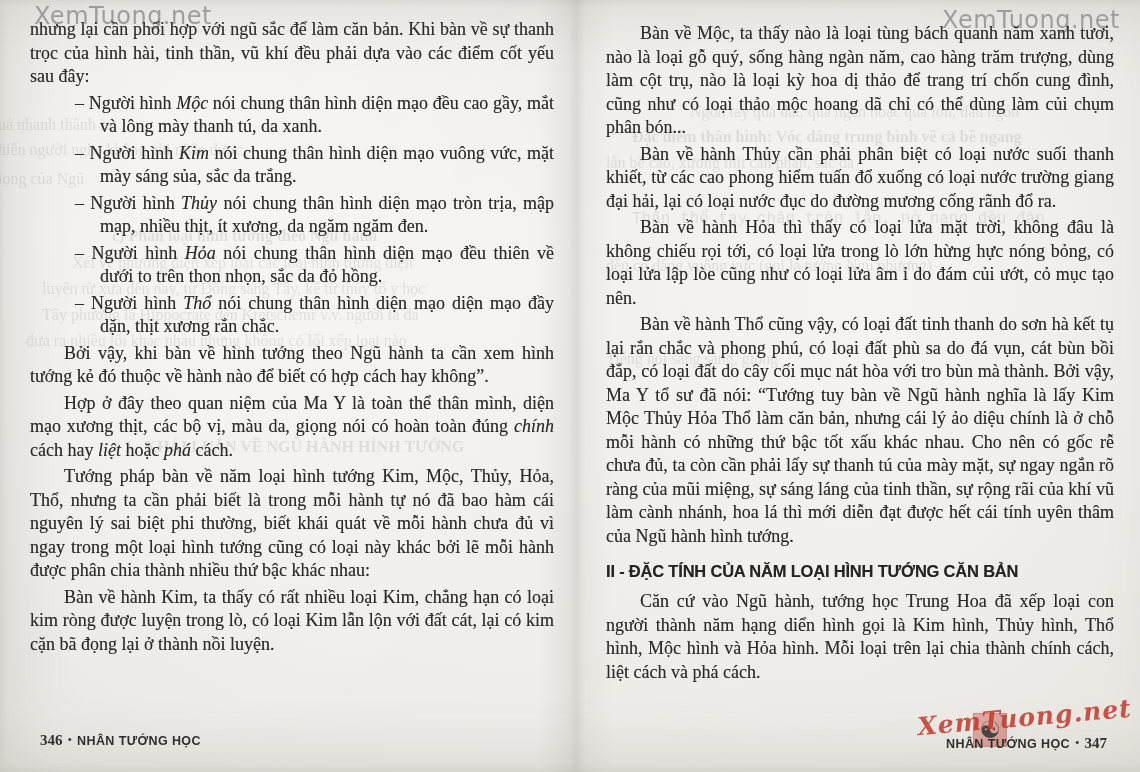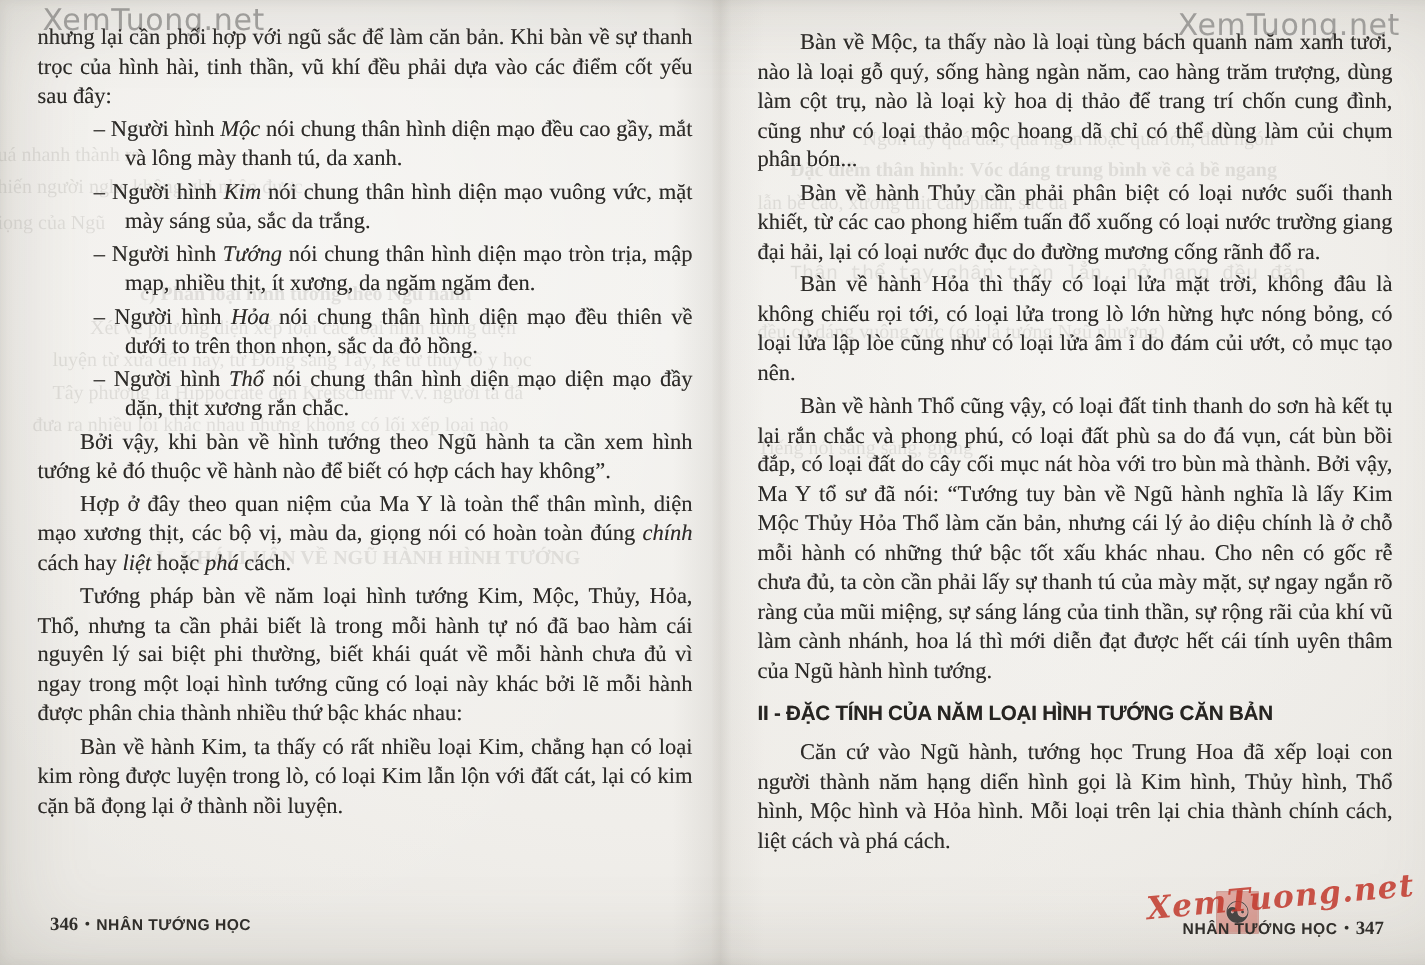--- a/index.html
+++ b/index.html
@@ -113,21 +113,21 @@
         <span class="ghost">Xét về phương diện xếp loại các loại hình tướng diện</span>
         <span class="ghost">luyện từ xưa đến nay, từ Đông sang Tây, kể từ thủy tổ y học</span>
         <span class="ghost">Tây phương là Hippocrate đến Kretschemr v.v. người ta đã</span>
         <span class="ghost">đưa ra nhiều lối khác nhau nhưng không có lối xếp loại nào</span>
         <span class="ghost bold">I - KHÁI LUẬN VỀ NGŨ HÀNH HÌNH TƯỚNG</span>
       </div>
     <div class="textcol leftcol">
         <div class="block b-p no-indent">nhưng lại cần phối hợp với ngũ sắc để làm căn bản. Khi bàn về sự thanh trọc của hình hài, tinh thần, vũ khí đều phải dựa vào các điểm cốt yếu sau đây:</div>
         <div class="block b-li">– Người hình <i>Mộc</i> nói chung thân hình diện mạo đều cao gầy, mắt và lông mày thanh tú, da xanh.</div>
         <div class="block b-li">– Người hình <i>Kim</i> nói chung thân hình diện mạo vuông vức, mặt mày sáng sủa, sắc da trắng.</div>
-        <div class="block b-li">– Người hình <i>Tướng</i> nói chung thân hình diện mạo tròn trịa, mập mạp, nhiều thịt, ít xương, da ngăm ngăm đen.</div>
+        <div class="block b-li">– Người hình <i>Thủy</i> nói chung thân hình diện mạo tròn trịa, mập mạp, nhiều thịt, ít xương, da ngăm ngăm đen.</div>
         <div class="block b-li">– Người hình <i>Hỏa</i> nói chung thân hình diện mạo đều thiên về dưới to trên thon nhọn, sắc da đỏ hồng.</div>
         <div class="block b-li">– Người hình <i>Thổ</i> nói chung thân hình diện mạo diện mạo đầy dặn, thịt xương rắn chắc.</div>
         <div class="block b-p">Bởi vậy, khi bàn về hình tướng theo Ngũ hành ta cần xem hình tướng kẻ đó thuộc về hành nào để biết có hợp cách hay không”.</div>
         <div class="block b-p">Hợp ở đây theo quan niệm của Ma Y là toàn thể thân mình, diện mạo xương thịt, các bộ vị, màu da, giọng nói có hoàn toàn đúng <i>chính</i> cách hay <i>liệt</i> hoặc <i>phá</i> cách.</div>
         <div class="block b-p">Tướng pháp bàn về năm loại hình tướng Kim, Mộc, Thủy, Hỏa, Thổ, nhưng ta cần phải biết là trong mỗi hành tự nó đã bao hàm cái nguyên lý sai biệt phi thường, biết khái quát về mỗi hành chưa đủ vì ngay trong một loại hình tướng cũng có loại này khác bởi lẽ mỗi hành được phân chia thành nhiều thứ bậc khác nhau:</div>
         <div class="block b-p">Bàn về hành Kim, ta thấy có rất nhiều loại Kim, chẳng hạn có loại kim ròng được luyện trong lò, có loại Kim lẫn lộn với đất cát, lại có kim cặn bã đọng lại ở thành nồi luyện.</div>
       </div>
     <div class="footer footer-left">
       <span class="pagenum">346</span><span class="sep">•</span><span class="booktitle">NHÂN TƯỚNG HỌC</span>
     </div>

